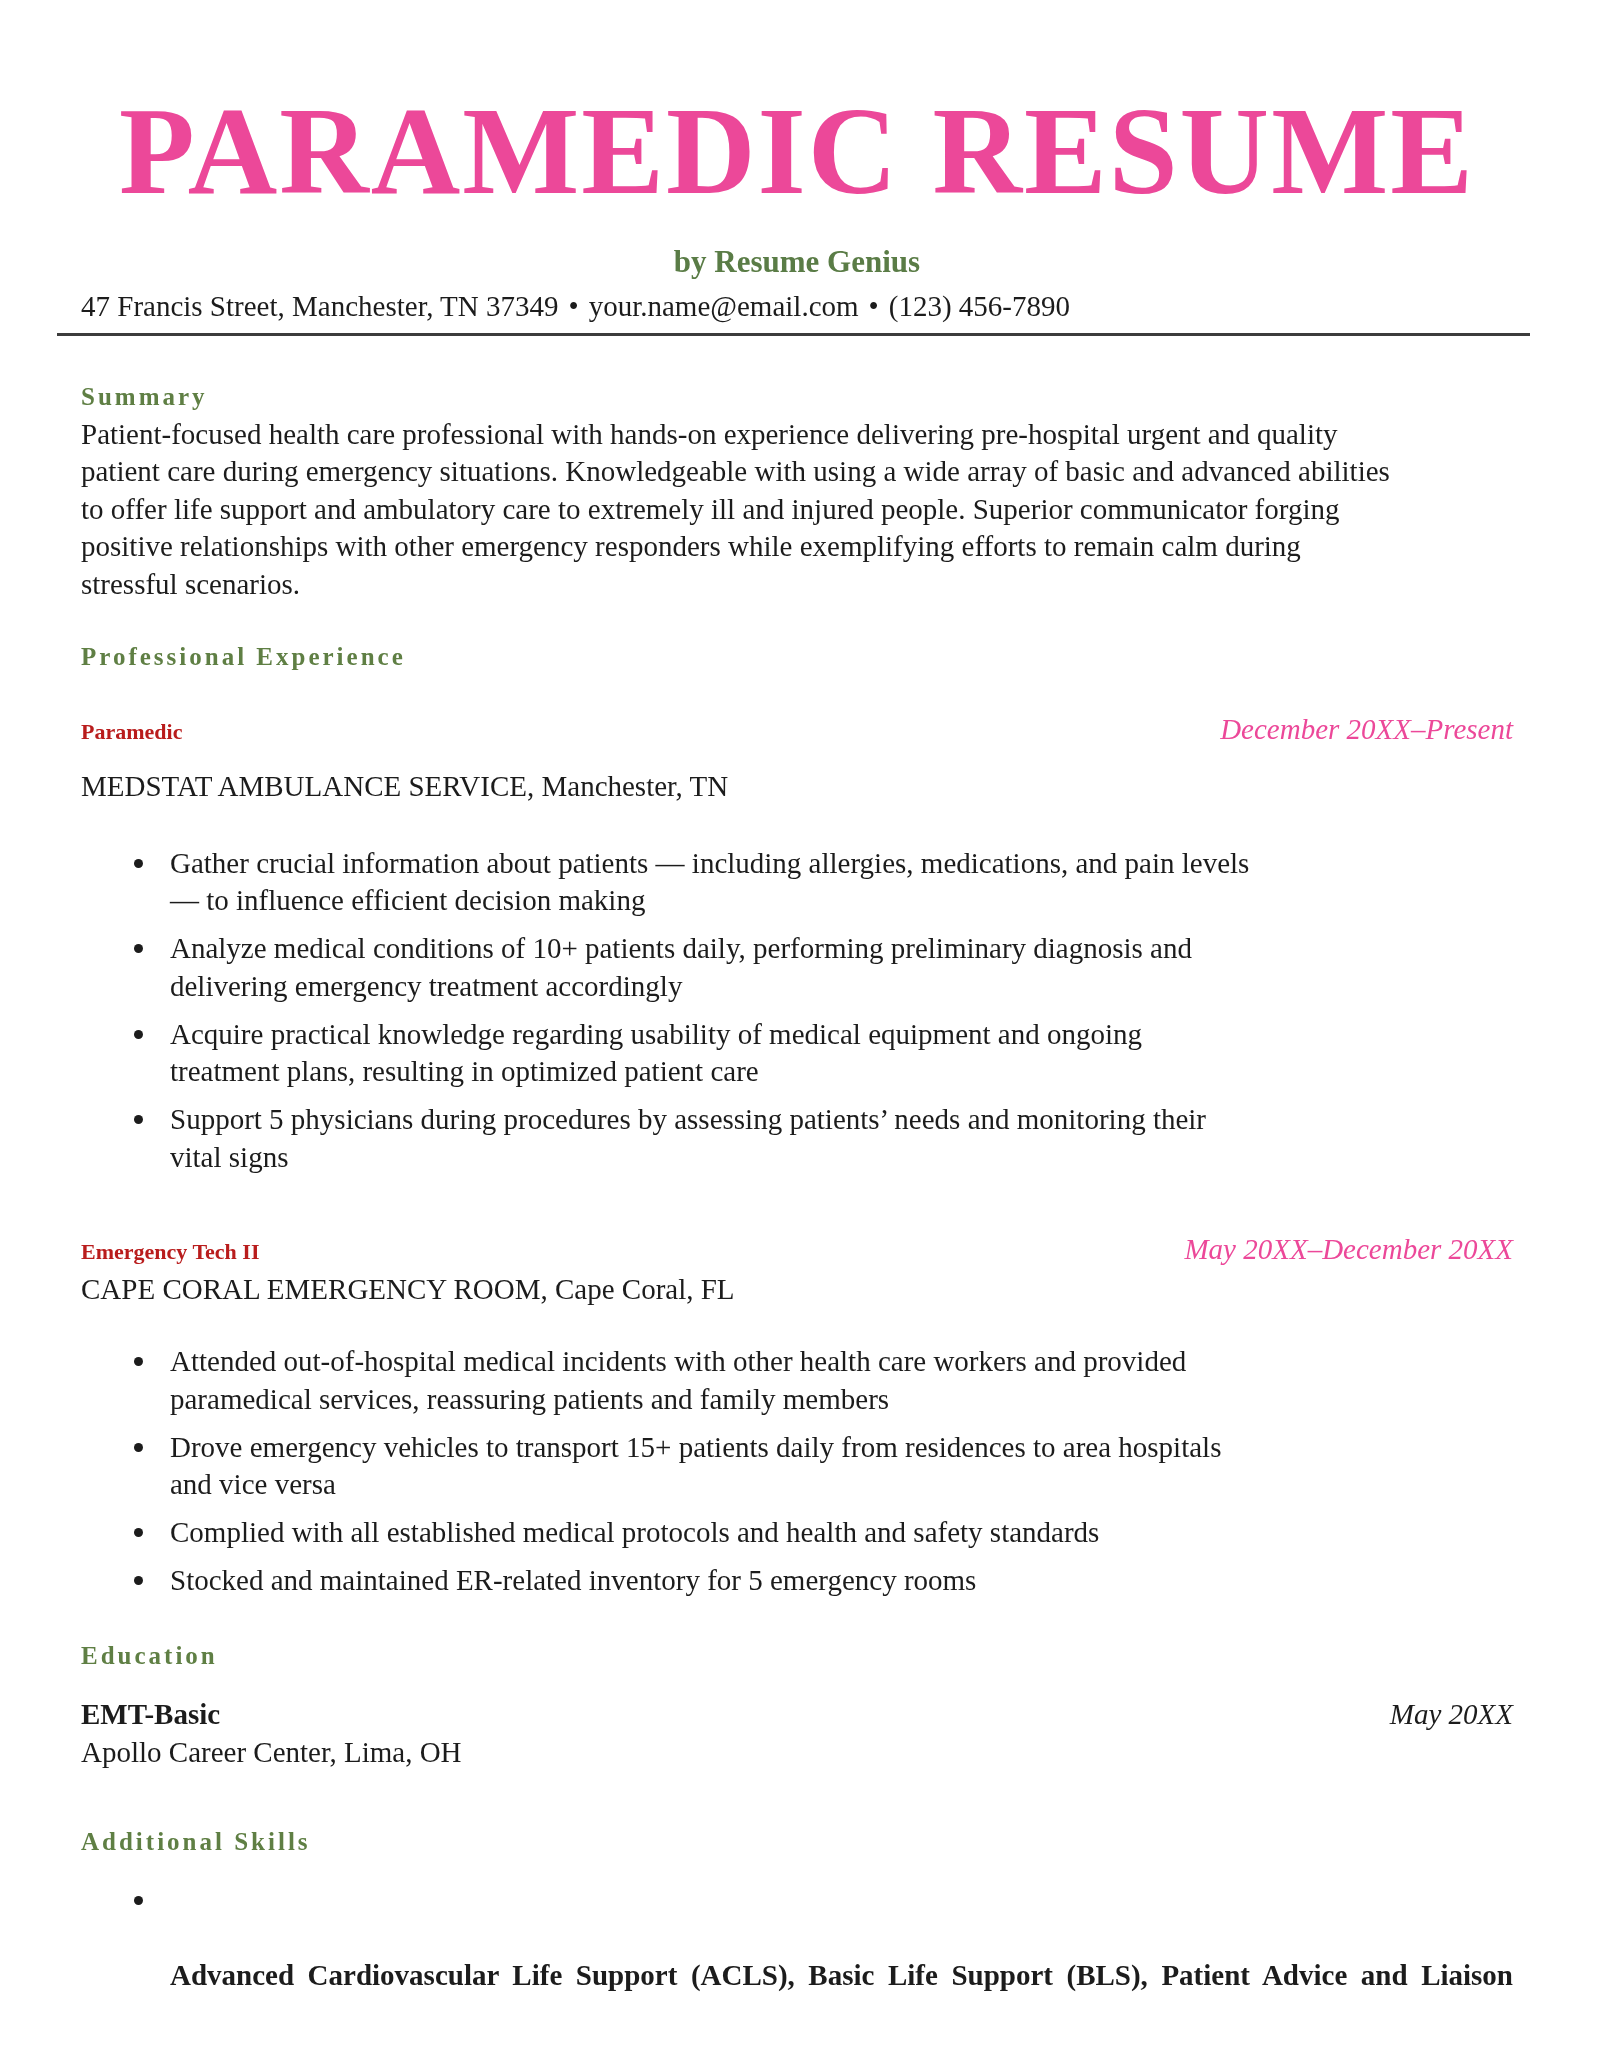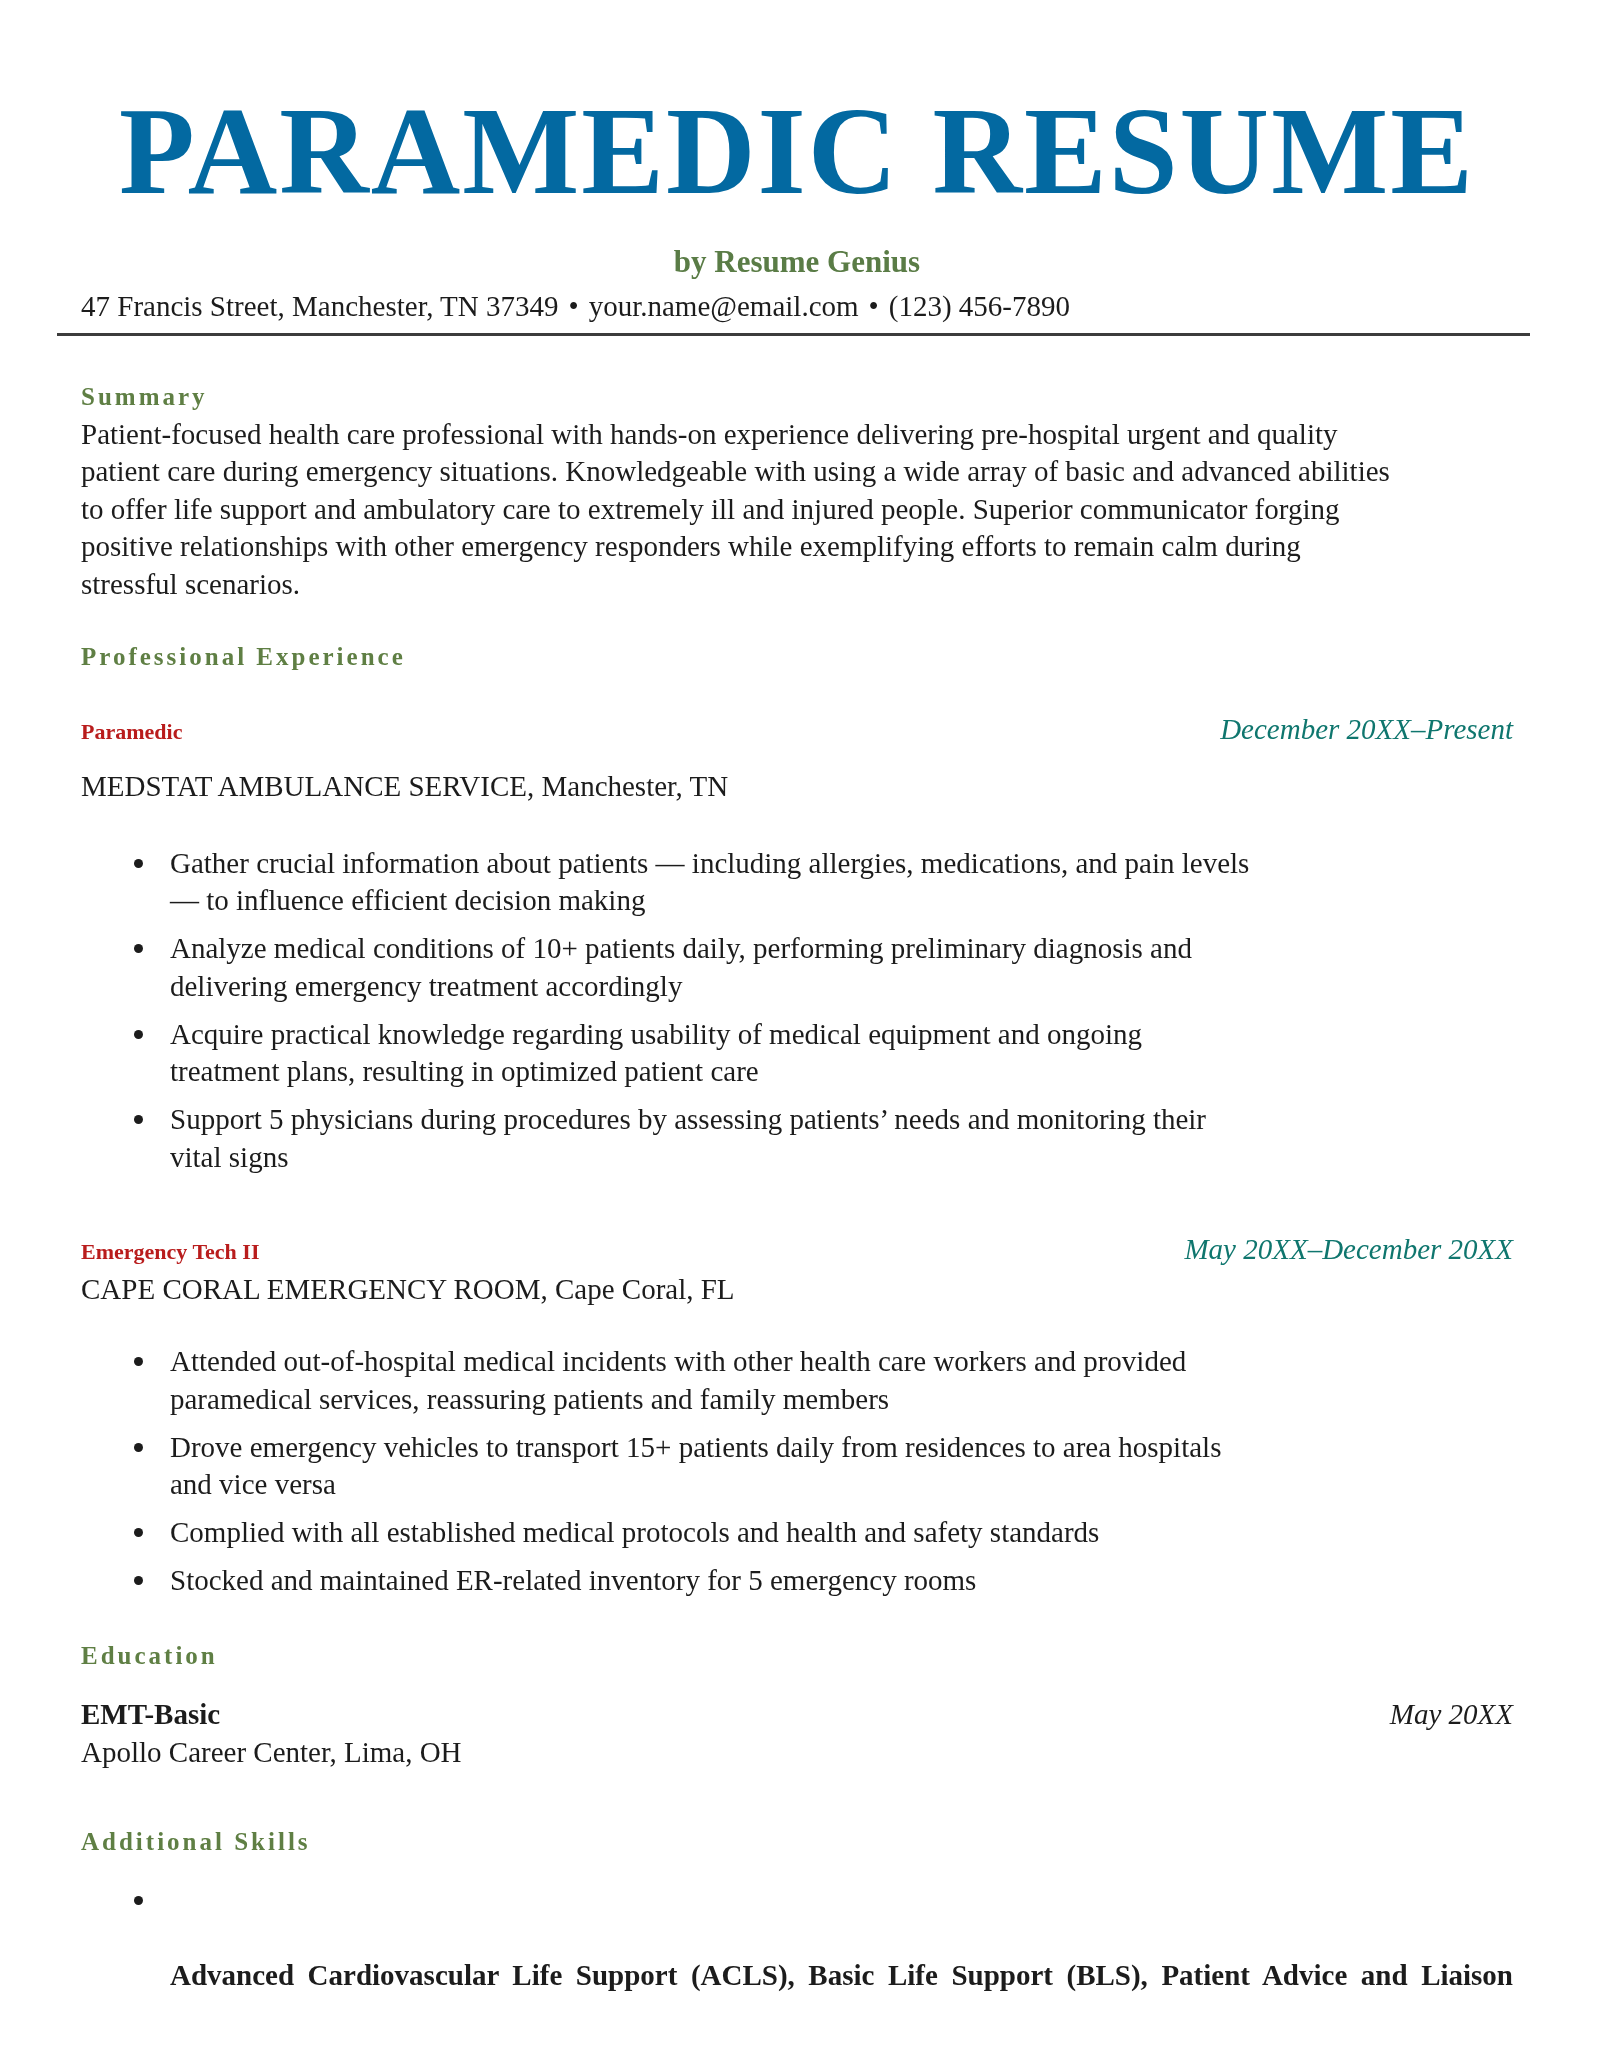--- a/index.html
+++ b/index.html
@@ -15,21 +15,21 @@
     padding:0 87px 0 81px;
   }
   
   .resume-title{
     margin:90px 0 0 0;
     font-size:124px;
     line-height:124px;
     font-weight:700;
     letter-spacing:2px;
     text-align:center;
-    color:#0369a1;
+    color:#ec4899;
     white-space:nowrap;
   }
   .byline{
     margin-top:30px;
     font-size:31px;
     line-height:36px;
     font-weight:700;
     text-align:center;
     color:#5a7c46;
   }
@@ -77,21 +77,21 @@
   .job-row-2{margin-top:55px;}
   .job-title{
     font-weight:700;
     color:#b91c1c;
     font-size:22px;
   }
   .job-dates{
     font-style:italic;
     font-weight:400;
     font-size:29px;
-    color:#0f766e;
+    color:#ec4899;
   }
   .company-line{
     font-size:29px;
     line-height:37.5px;
     white-space:pre;
   }
   .company-1{margin-top:18px;}
   .company-2{margin-top:0;}
 
   .bullets{margin-top:35px;}

